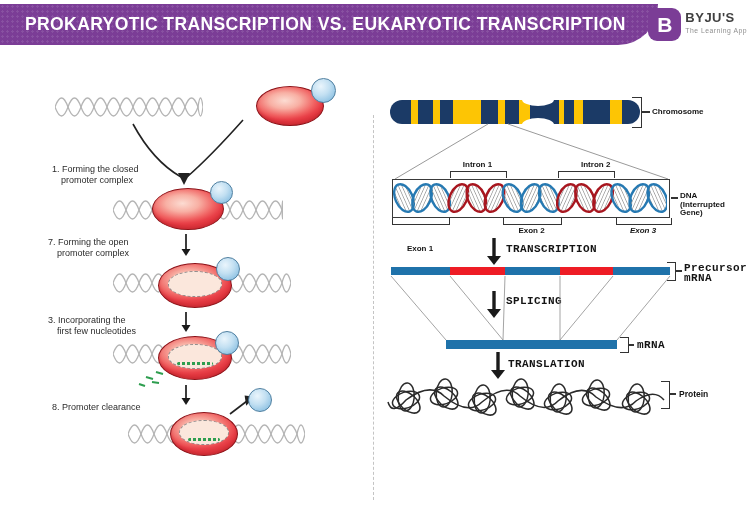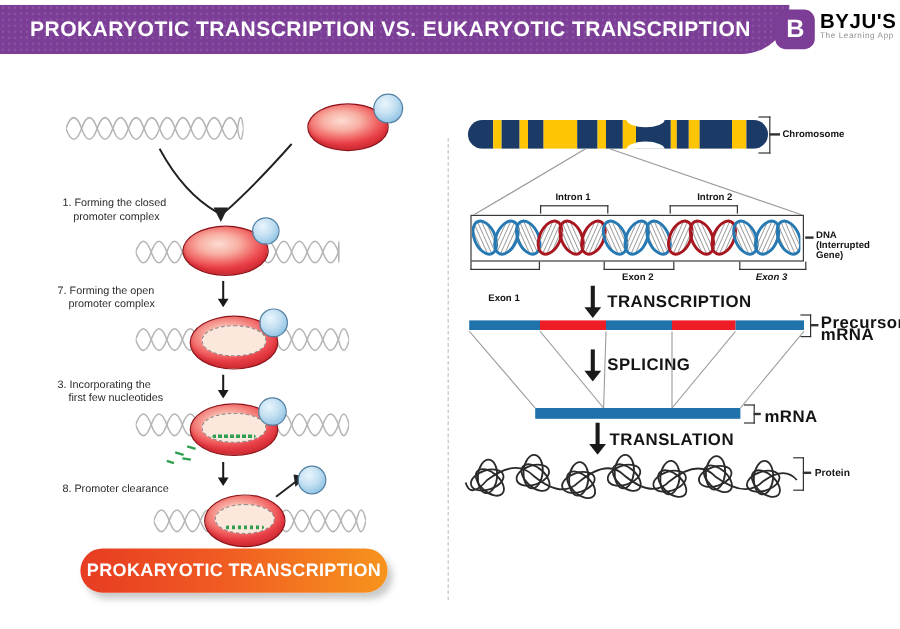--- a/index.html
+++ b/index.html
@@ -8,21 +8,21 @@
   .abs{position:absolute;}
 
   
   .header-bar{left:0;top:4px;width:658px;height:41px;background:#7b3d96;
     background-image:radial-gradient(rgba(255,255,255,0.10) 1px, transparent 1.4px);
     background-size:5px 5px;border-radius:0 0 40px 0;display:flex;align-items:center;}
   .header-title{padding-left:25px;color:#fff;font-weight:bold;font-size:17.5px;letter-spacing:.4px;white-space:nowrap;}
   .logo{right:3px;top:8px;display:flex;align-items:flex-start;gap:4px;}
   .logo-icon{width:33px;height:33px;background:#7b3d96;border-radius:9px;display:flex;
     align-items:center;justify-content:center;color:#fff;font-weight:bold;font-size:21px;}
-  .logo-name{color:#000000;font-weight:bold;font-size:17px;letter-spacing:.5px;line-height:19px;}
+  .logo-name{color:#404040;font-weight:bold;font-size:13px;letter-spacing:.5px;line-height:19px;}
   .logo-tag{color:#8f8f8f;font-size:6.8px;letter-spacing:.5px;}
 
   
   .divider{left:373px;top:115px;height:385px;width:0;border-left:1px dashed #c4c4c4;}
   .steplbl{font-size:9px;color:#2b2b2b;line-height:10.5px;white-space:nowrap;}
   .steplbl .ind{padding-left:9px;}
   .banner{height:37px;border-radius:19px;display:flex;align-items:center;justify-content:center;
     color:#fff;font-weight:bold;font-size:15px;letter-spacing:.3px;
     box-shadow:4px 5px 6px rgba(110,110,110,.38);white-space:nowrap;}
   .banner-orange{background:linear-gradient(90deg,#e73c22 0%,#f05a22 45%,#f7941d 100%);}
@@ -42,21 +42,21 @@
   
   .chromo{left:390px;top:100px;width:250px;height:24px;border-radius:12px;overflow:hidden;display:flex;}
   .bn{background:#1b3a66;} .by{background:#fdc504;}
   .pinch{position:absolute;left:132px;width:32px;height:13px;background:#fff;border-radius:50%;}
   .brk-r{border-top:1.5px solid #333;border-right:1.5px solid #333;border-bottom:1.5px solid #333;}
   .brk-top{border-top:1.5px solid #333;border-left:1.5px solid #333;border-right:1.5px solid #333;}
   .brk-bot{border-bottom:1.5px solid #333;border-left:1.5px solid #333;border-right:1.5px solid #333;}
   .tick{height:1.5px;background:#333;}
   .dnabox{left:392px;top:179px;width:278px;height:39px;border:1.6px solid #3a3a3a;background:#fff;box-sizing:border-box;}
   .minilbl{font-size:8px;font-weight:bold;color:#141414;white-space:nowrap;}
-  .seclbl{font-size:14px;font-weight:bold;color:#141414;letter-spacing:.4px;white-space:nowrap;}
+  .seclbl{font-size:11px;font-weight:bold;color:#141414;letter-spacing:.4px;white-space:nowrap;font-family:Liberation Mono, monospace;}
   .bar-seg-b{background:#1f72aa;} .bar-seg-r{background:#ee1c25;}
   .mrna-bar{left:446px;top:340px;width:171px;height:9px;background:#1f72aa;}
 </style>
 </head>
 <body>
 
 <div class="stage">
 
   <div class="abs header-bar">
     <span class="header-title">PROKARYOTIC TRANSCRIPTION VS. EUKARYOTIC TRANSCRIPTION</span>
@@ -156,21 +156,20 @@
     <div class="bubble">
         <div class="mdots"></div>
       </div>
   </div>
   <svg class="abs" style="left:228px;top:394px;" width="28" height="22">
     <line x1="2" y1="20" x2="19" y2="7" stroke="#222" stroke-width="1.6"></line>
     <polygon points="16,2 26,2 19,12" fill="#222" transform="rotate(8 20 6)"></polygon>
   </svg>
   <div class="abs sigma" style="left:248px;top:388px;width:22px;height:22px;"></div>
 
-  <div class="abs banner banner-orange" style="left:67px;top:457px;width:256px;">PROKARYOTIC TRANSCRIPTION</div>
 
   <div class="abs chromo">
     <div class="bn" style="flex:22"></div>
     <div class="by" style="flex:7"></div>
     <div class="bn" style="flex:16"></div>
     <div class="by" style="flex:7"></div>
     <div class="bn" style="flex:13"></div>
     <div class="by" style="flex:30"></div>
     <div class="bn" style="flex:17"></div>
     <div class="by" style="flex:8"></div>

